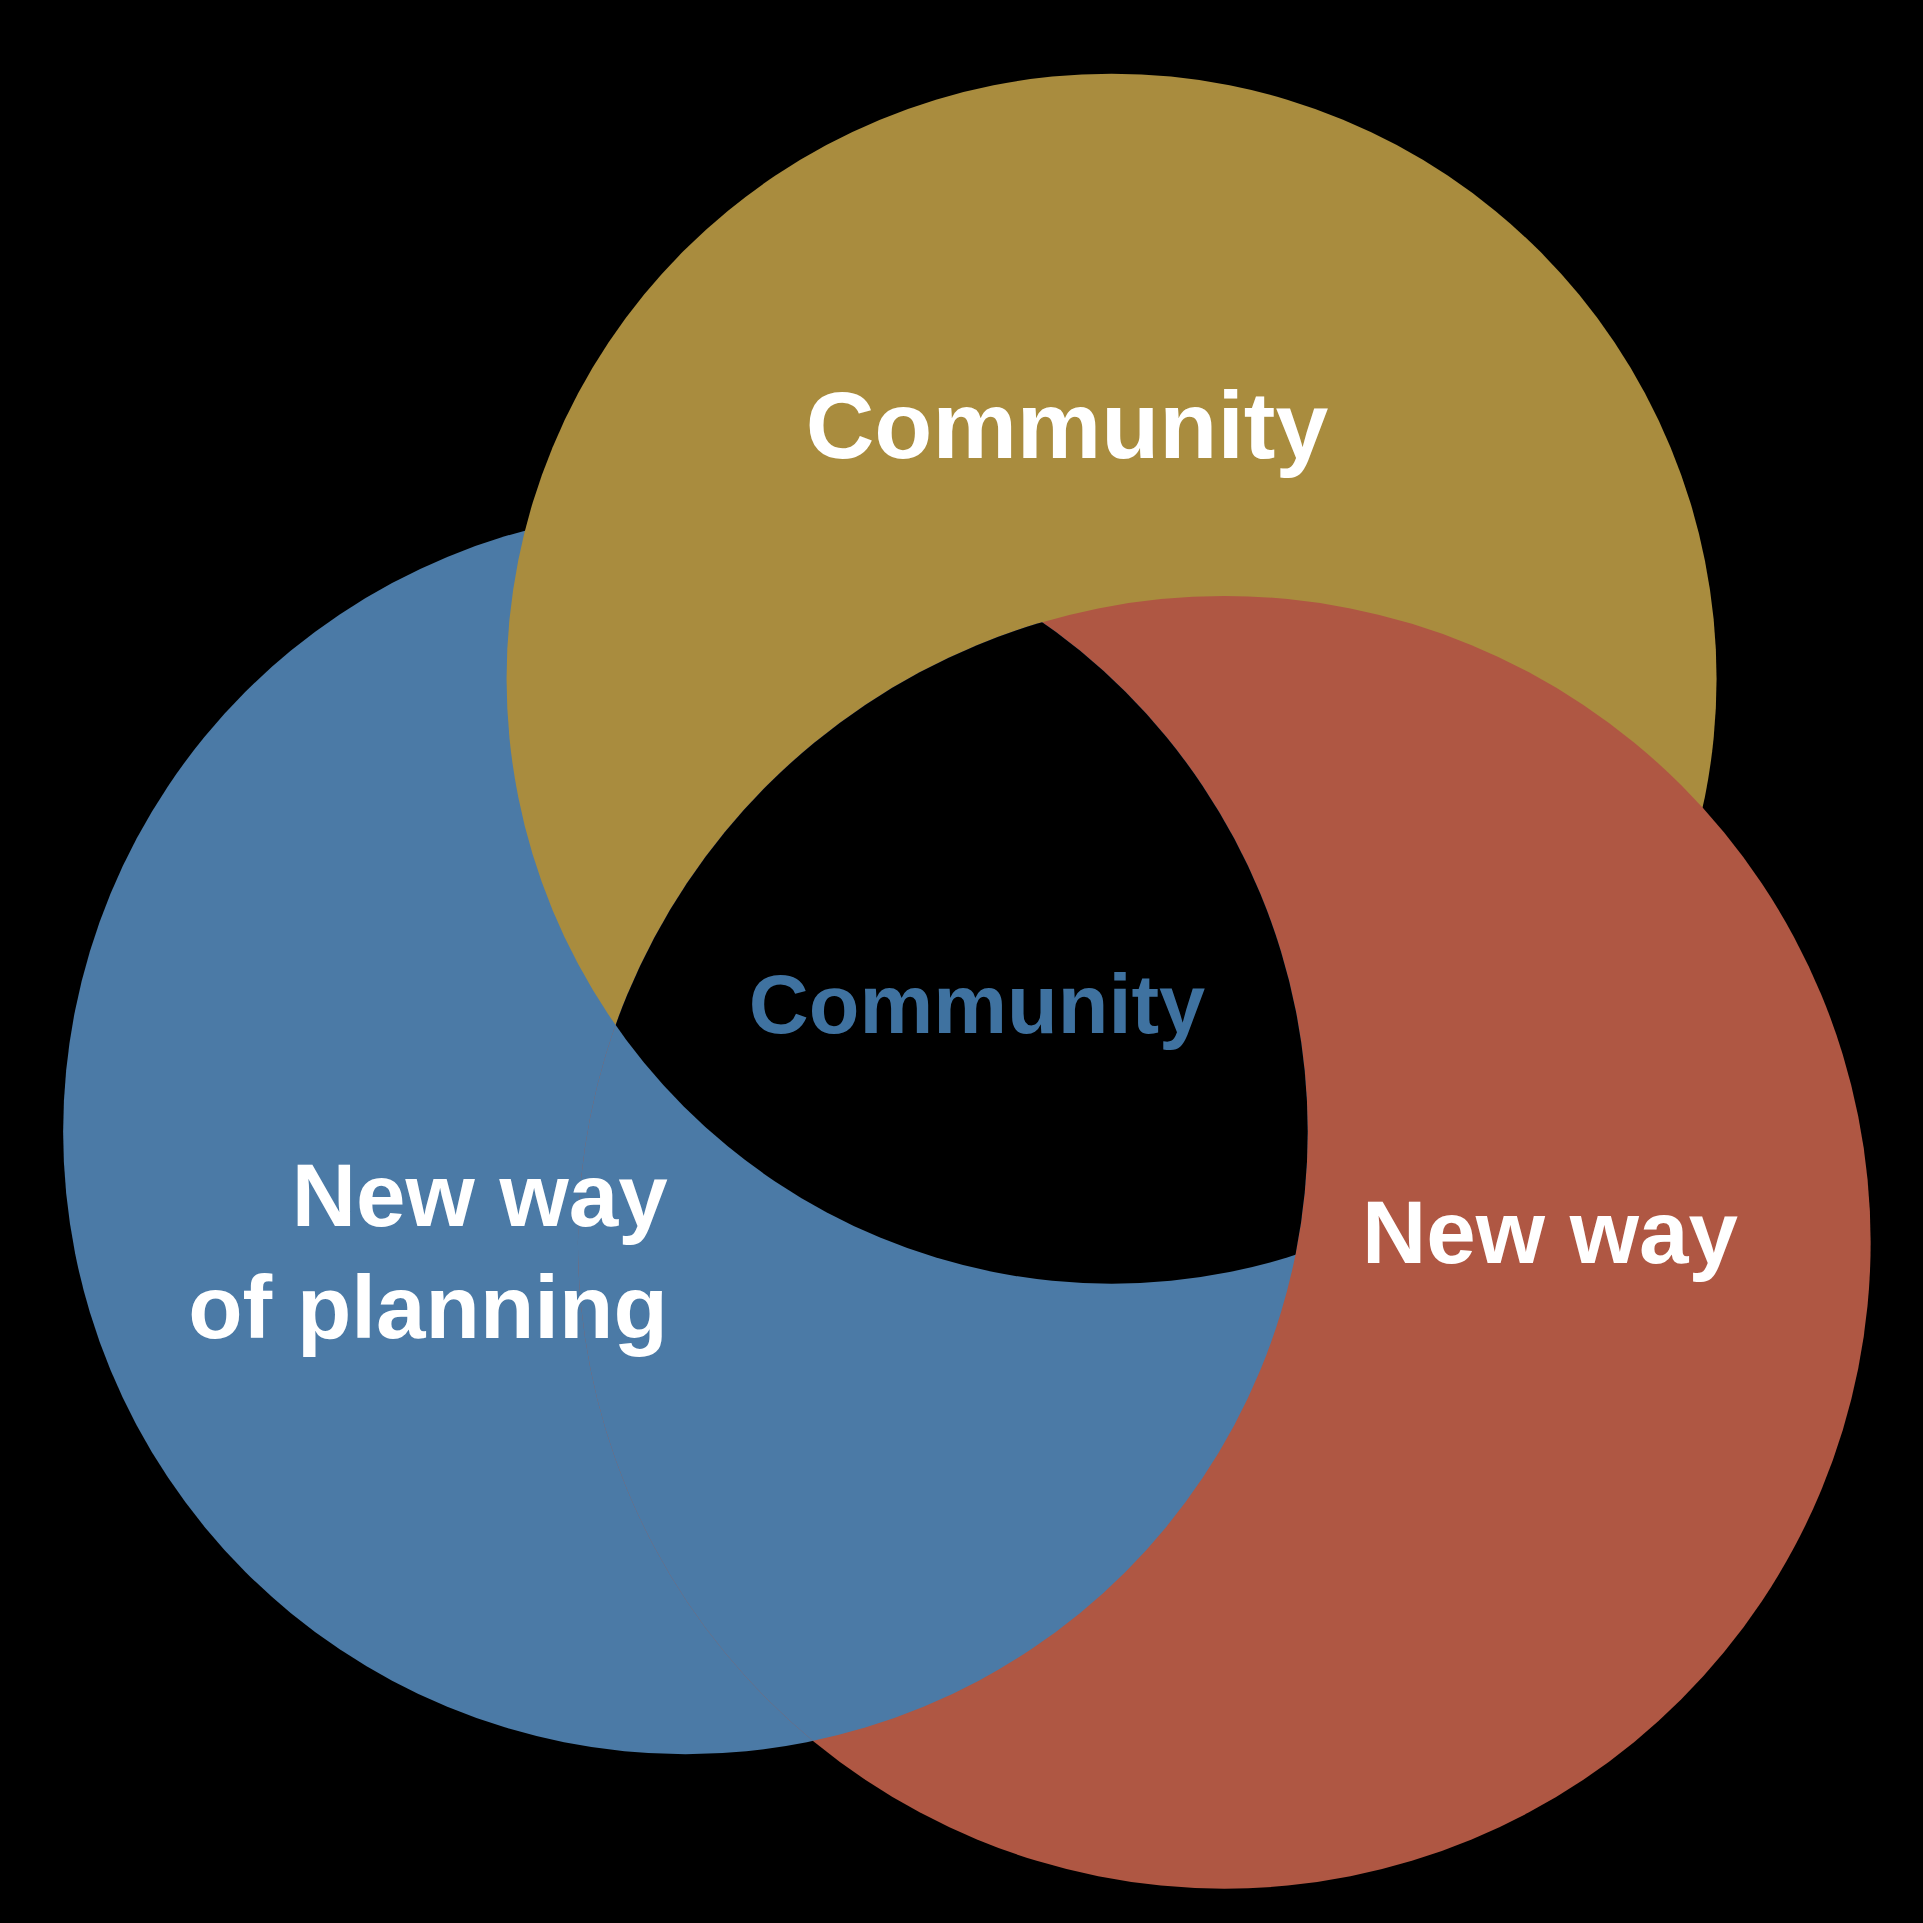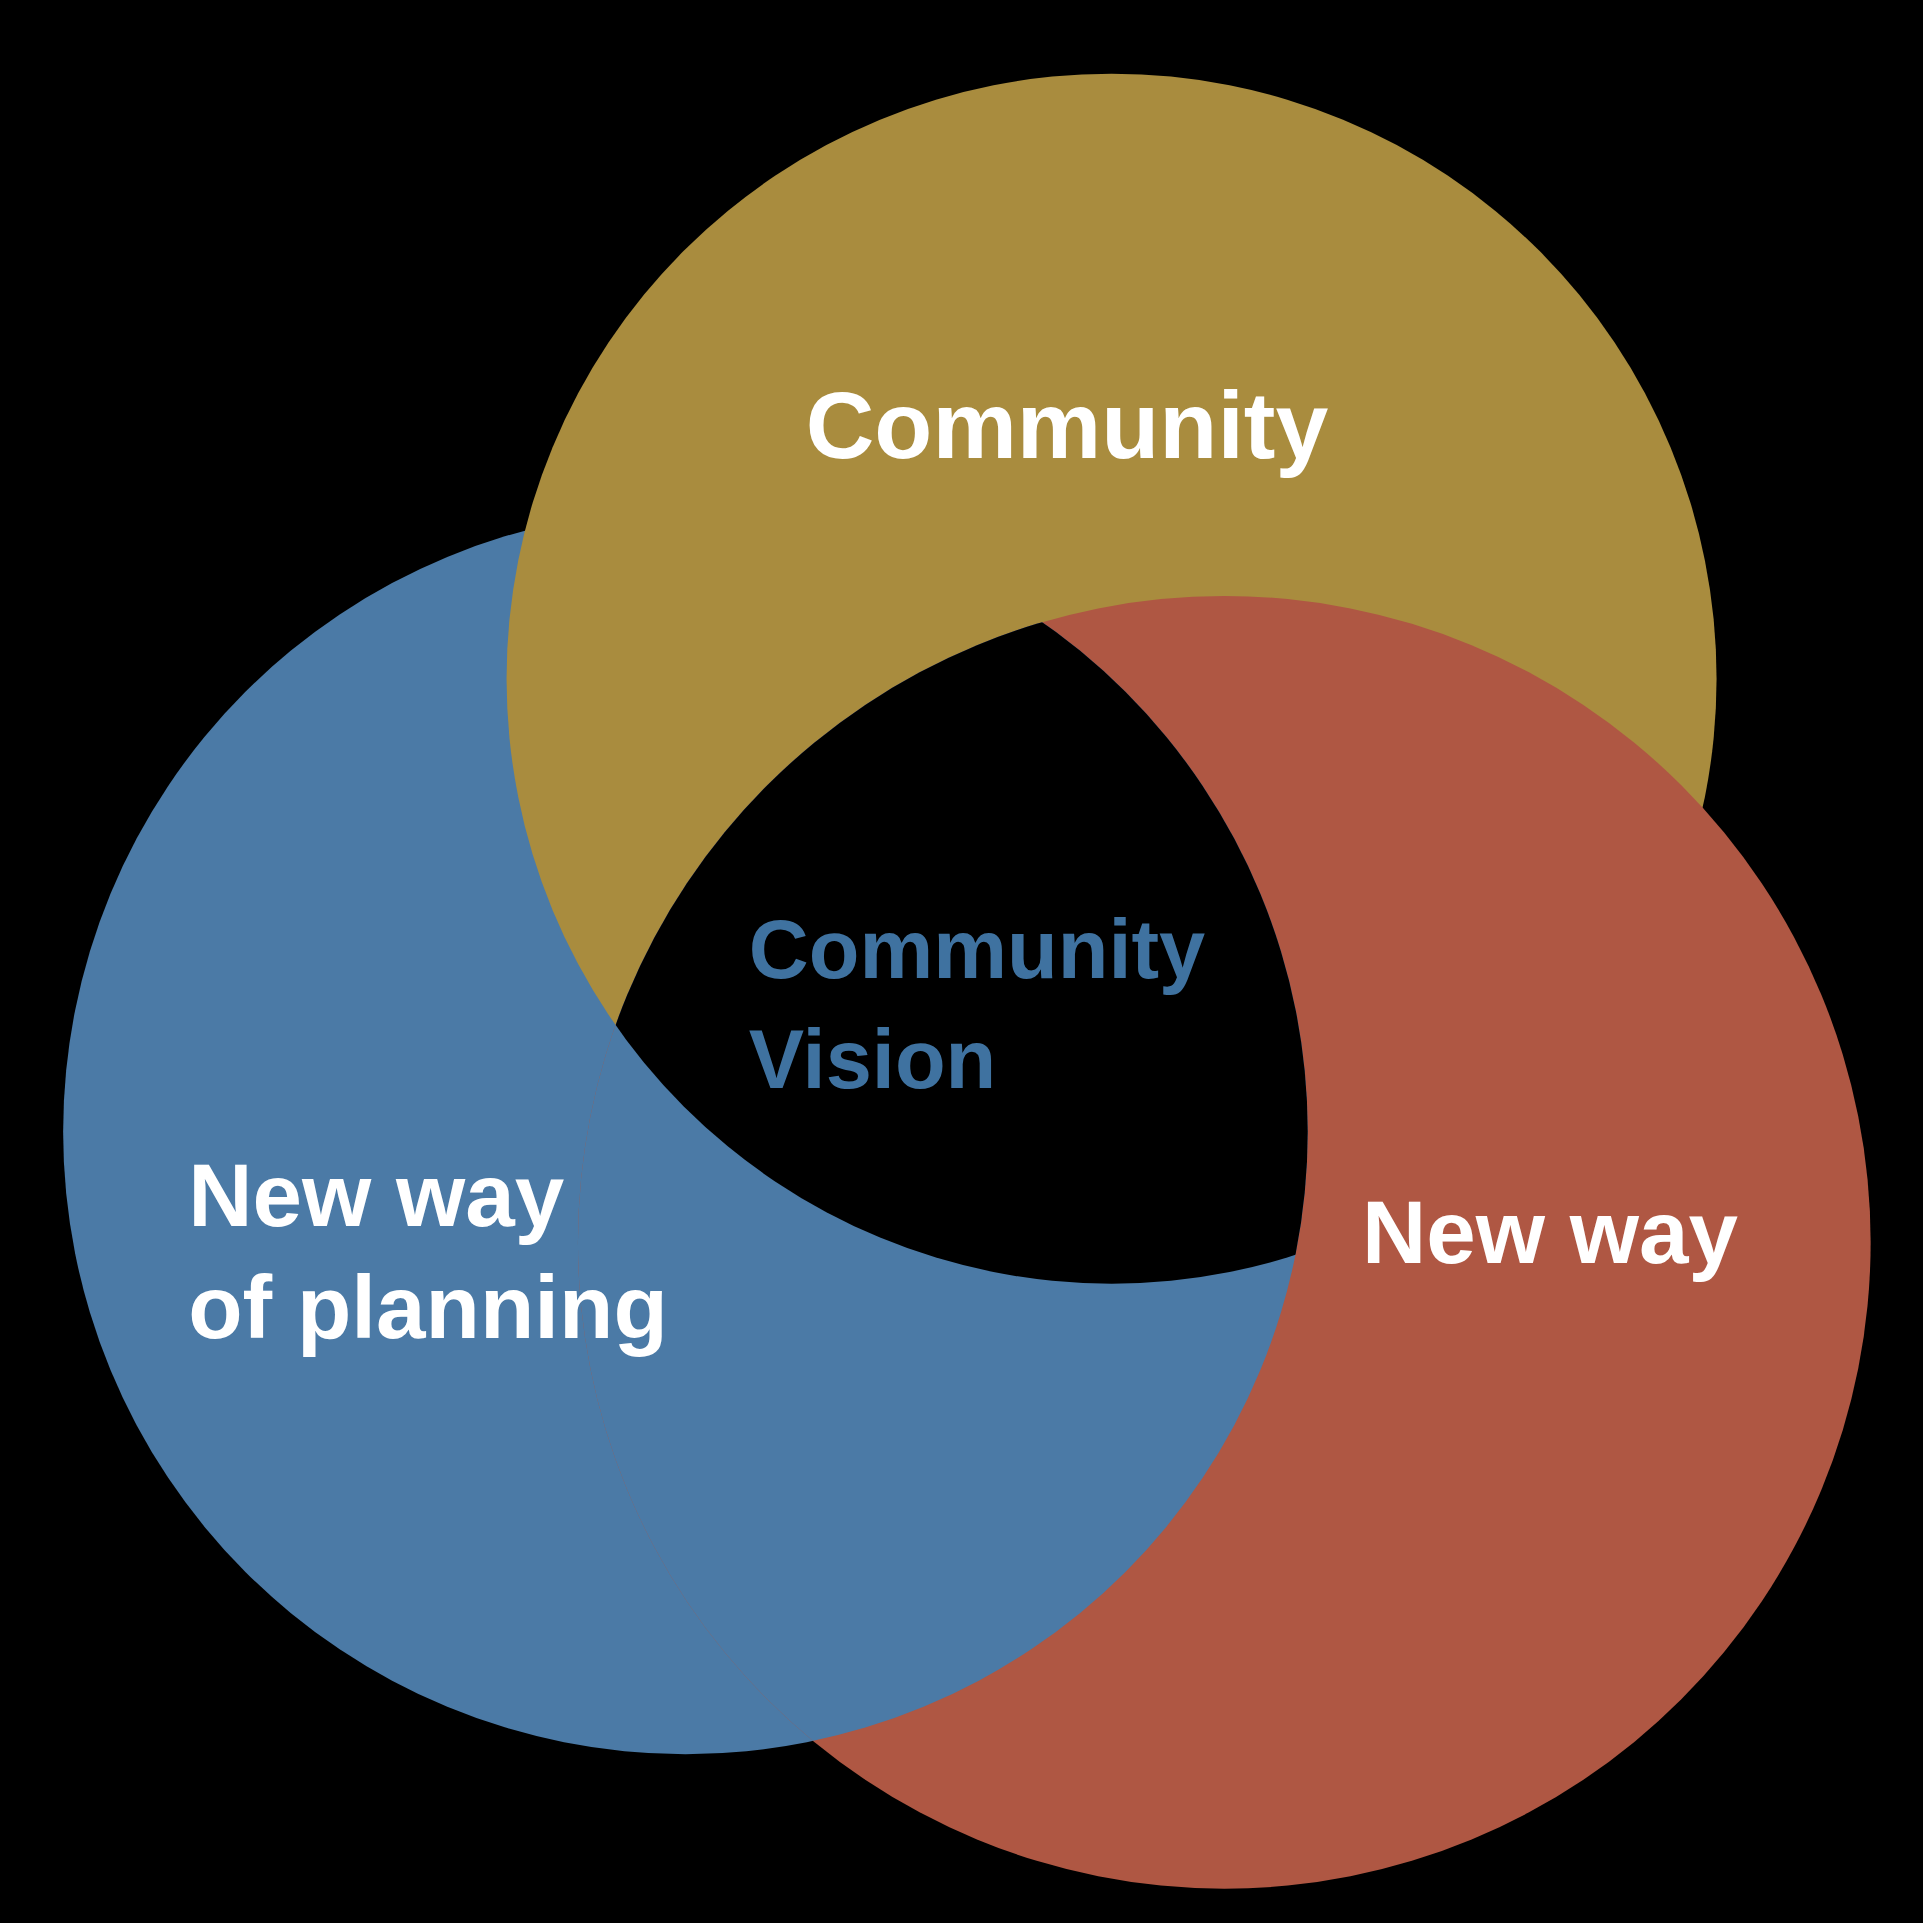--- a/index.html
+++ b/index.html
@@ -18,21 +18,21 @@
   .venn-svg {
     position: absolute;
     left: 0;
     top: 0;
     width: 1924px;
     height: 1924px;
   }
   .label {
     position: absolute;
     transform: translate(-50%, -50%);
-    text-align: left;
+    text-align: right;
     font-weight: 700;
     color: #FFFFFF;
     white-space: nowrap;
   }
   .label-top {
     left: 1067px;
     top: 426px;
     font-size: 95px;
     line-height: 1.26;
   }
@@ -94,17 +94,16 @@
     <div>New way</div>
     <div>of planning</div>
   </div>
 
   <div class="label label-right" style="color: rgb(255, 255, 255);">
     <div>New way</div>
   </div>
 
   <div class="label label-center" style="color: rgb(63, 114, 160);">
     <div>Community</div>
-    <div>Vision</div>
   </div>
 
 </div>
 
 
 </body></html>

